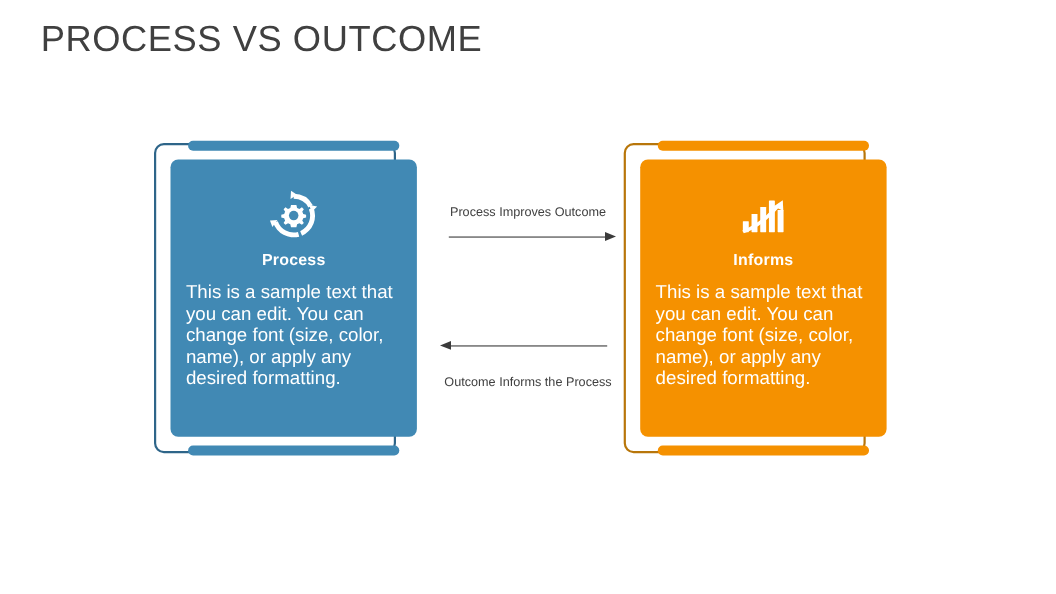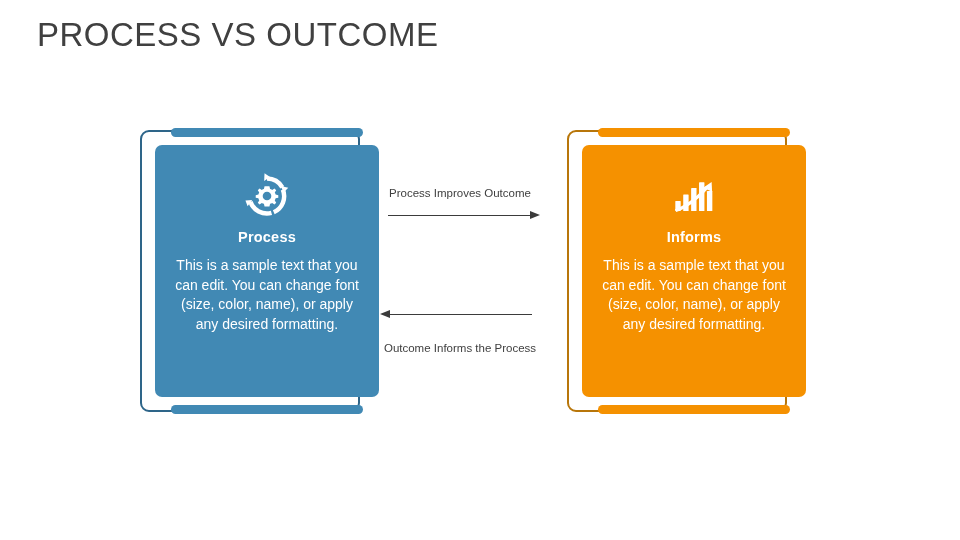--- a/index.html
+++ b/index.html
@@ -89,30 +89,29 @@
   .card-title {
     margin-top: 10px;
     font-size: 14.5px;
     font-weight: bold;
     color: #ffffff;
     letter-spacing: 0.2px;
   }
   .card-body {
     margin-top: 11px;
     width: 196px;
-    text-align: center;
-    font-size: 14px;
+    font-size: 17px;
     line-height: 19.5px;
     color: #ffffff;
   }
 
   
   .connector {
     position: absolute;
-    left: 380px;
+    left: 400px;
     width: 160px;
   }
   .conn-label {
     text-align: center;
     font-size: 11.5px;
     line-height: 16px;
     color: #404040;
   }
   .arrow-row {
     position: relative;

